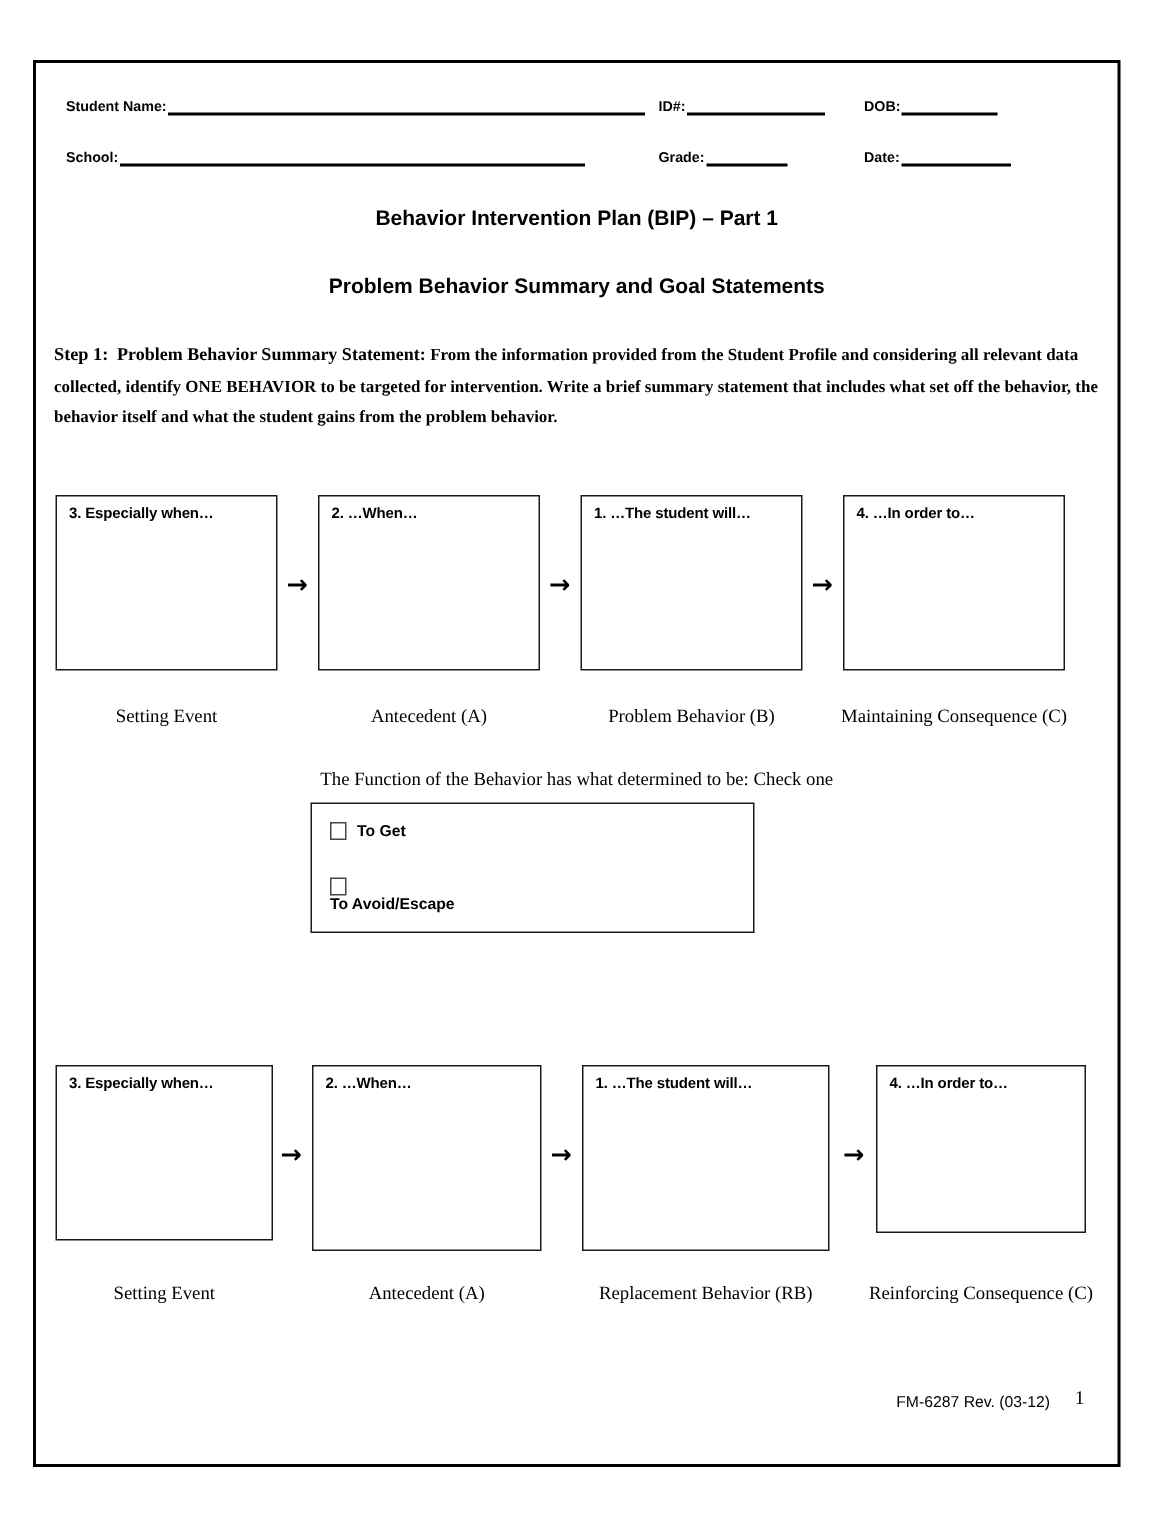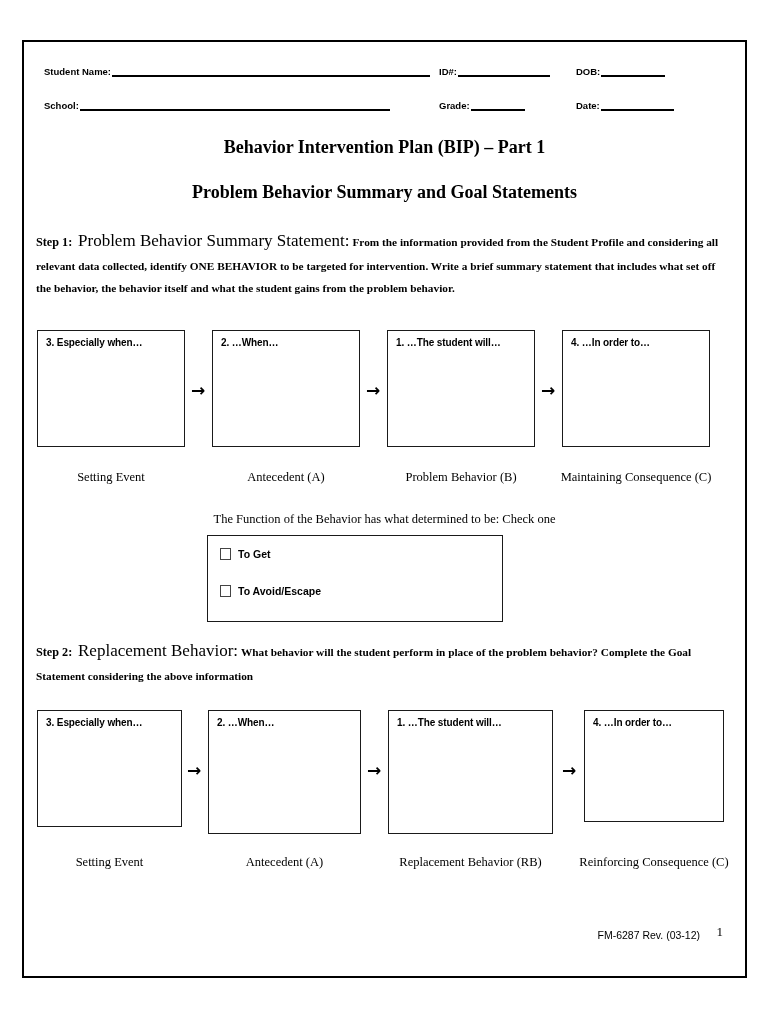--- a/index.html
+++ b/index.html
@@ -56,23 +56,23 @@
     height: 11px;
     margin-left: 1px;
   }
 
   
   .doc-title {
     position: absolute;
     left: 0;
     right: 0;
     text-align: center;
-    font-family: Liberation Serif, serif;
-    font-weight: 700;
-    font-size: 18px;
+    font-family: Liberation Sans, sans-serif;
+    font-weight: 700;
+    font-size: 14px;
   }
   .title-1 { top: 95px; }
   .title-2 { top: 140px; }
 
   
   .step-block {
     position: absolute;
     left: 12px;
     right: 12px;
     font-family: "Liberation Serif", serif;
@@ -81,22 +81,22 @@
     text-align: left;
   }
   .step-1 { top: 184px; }
   .step-2 { top: 594px; }
 
   .step-label {
     font-weight: 700;
     font-size: 12.2px;
   }
   .step-head {
-    font-weight: 400;
-    font-size: 17px;
+    font-weight: 700;
+    font-size: 12px;
   }
   .step-body {
     font-weight: 700;
     font-size: 11.3px;
   }
 
   
   .flow-row {
     position: absolute;
     left: 0;
@@ -158,21 +158,21 @@
     height: 87px;
     border: 1.5px solid #1a1a1a;
     box-sizing: border-box;
   }
   .check-row {
     position: absolute;
     left: 12px;
     display: flex;
   }
   .check-row-1 { top: 12px; }
-  .check-row-2 { top: 49px; }
+  .check-row-2 { top: 49px; flex-direction: column; }
   .check-square {
     width: 11px;
     height: 12px;
     border: 1.3px solid #444444;
     box-sizing: border-box;
     background: #ffffff;
     margin-right: 7px;
     flex: none;
   }
   .check-label {
@@ -277,25 +277,20 @@
     <div class="check-row check-row-1">
       <span class="check-square"></span>
       <span class="check-label">To Get</span>
     </div>
     <div class="check-row check-row-2">
       <span class="check-square"></span>
       <span class="check-label">To Avoid/Escape</span>
     </div>
   </div>
 
-  <div class="step-block step-2">
-    <span class="step-label">Step 2:</span>&nbsp;
-    <span class="step-head">Replacement Behavior:</span>
-    <span class="step-body">What behavior will the student perform in place of the problem behavior?  Complete the Goal Statement considering the above information</span>
-  </div>
 
   <div class="flow-row flow-row-2">
 
     <div class="flow-box" style="left:13px; top:0; width:145px; height:117px;">
       <span class="box-text">3. Especially when…</span>
     </div>
     <div class="flow-arrow" style="left:163px; top:52px;">→</div>
 
     <div class="flow-box" style="left:184px; top:0; width:153px; height:124px;">
       <span class="box-text">2. …When…</span>

